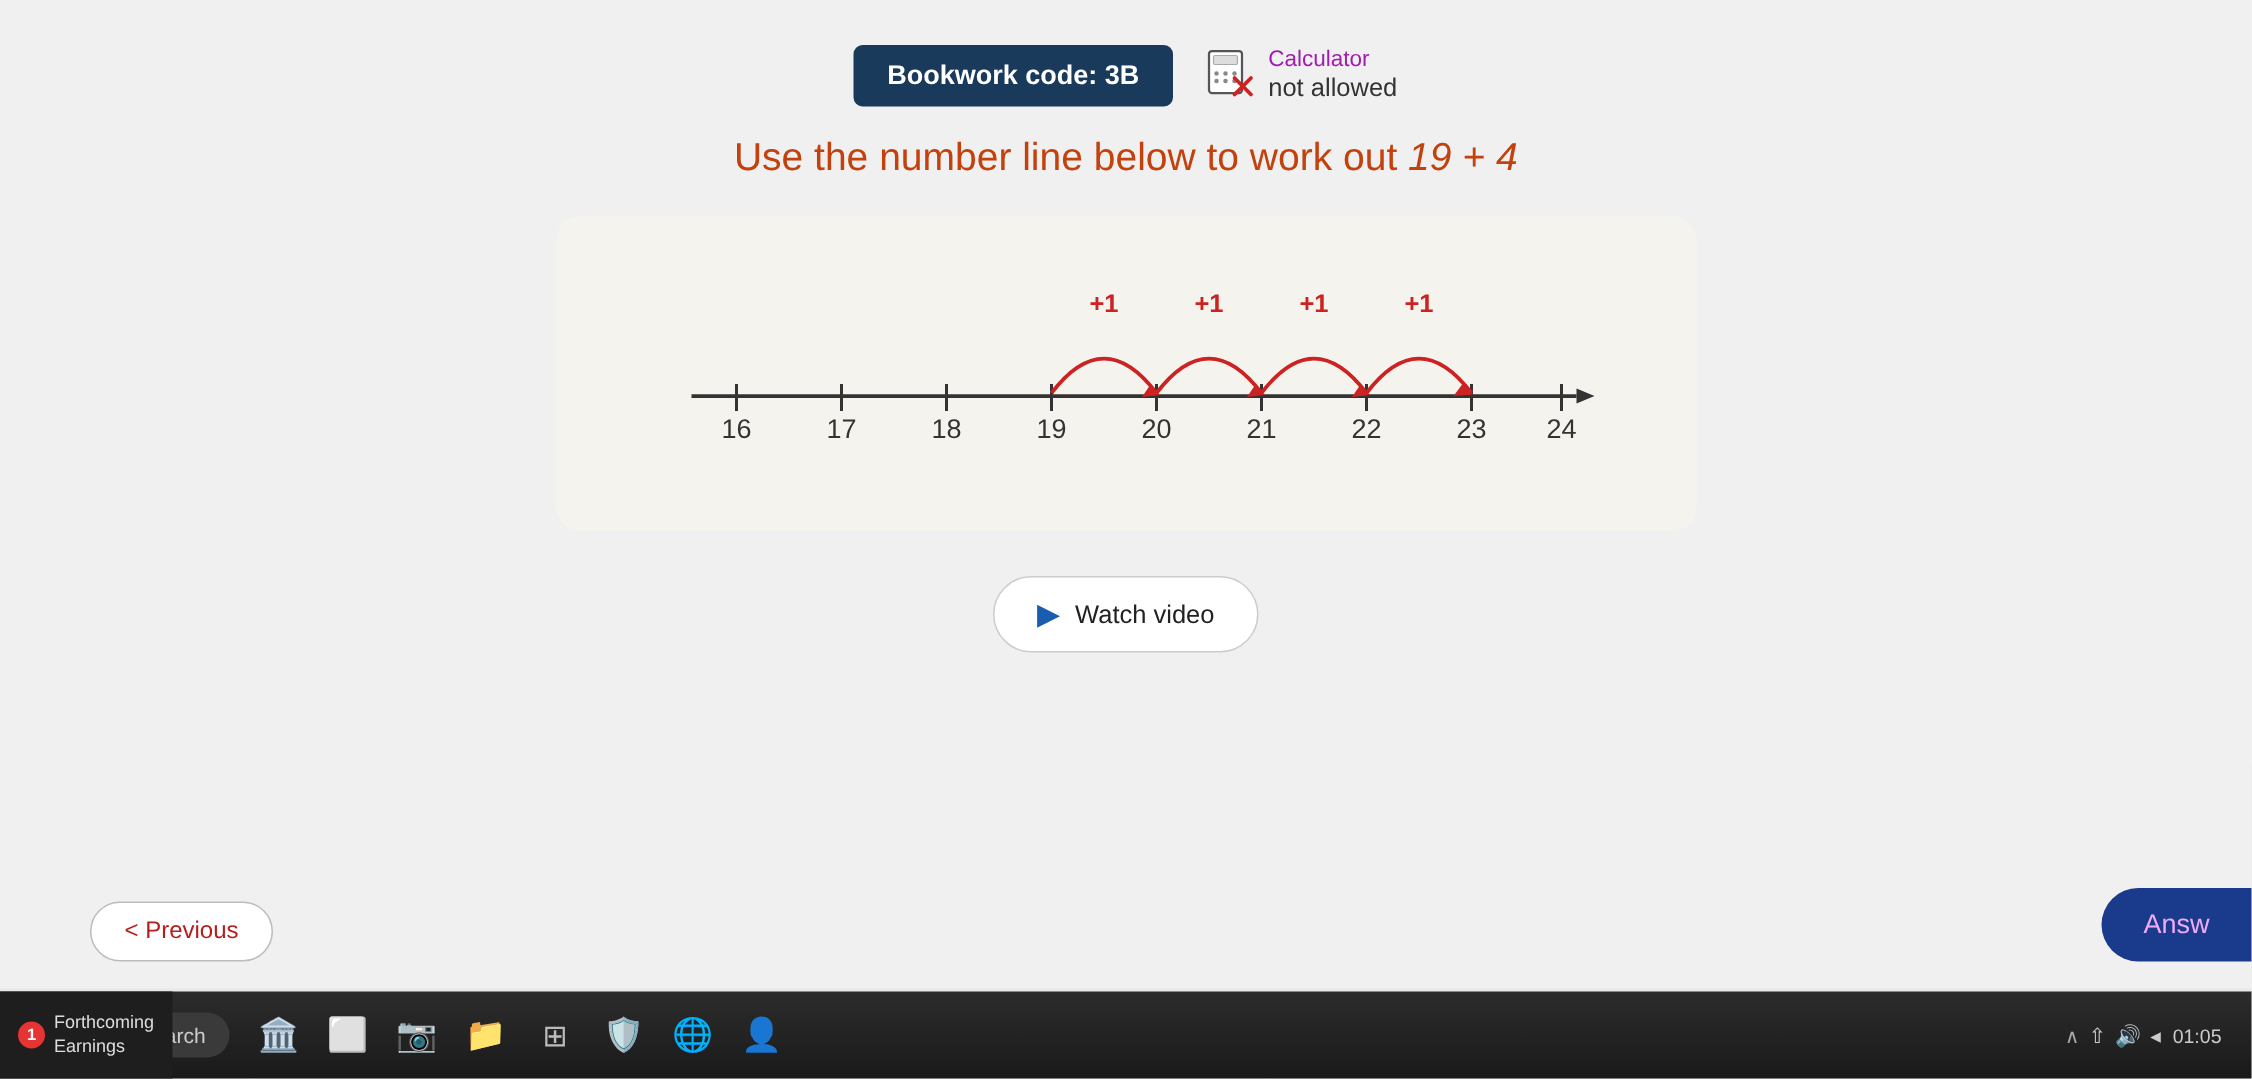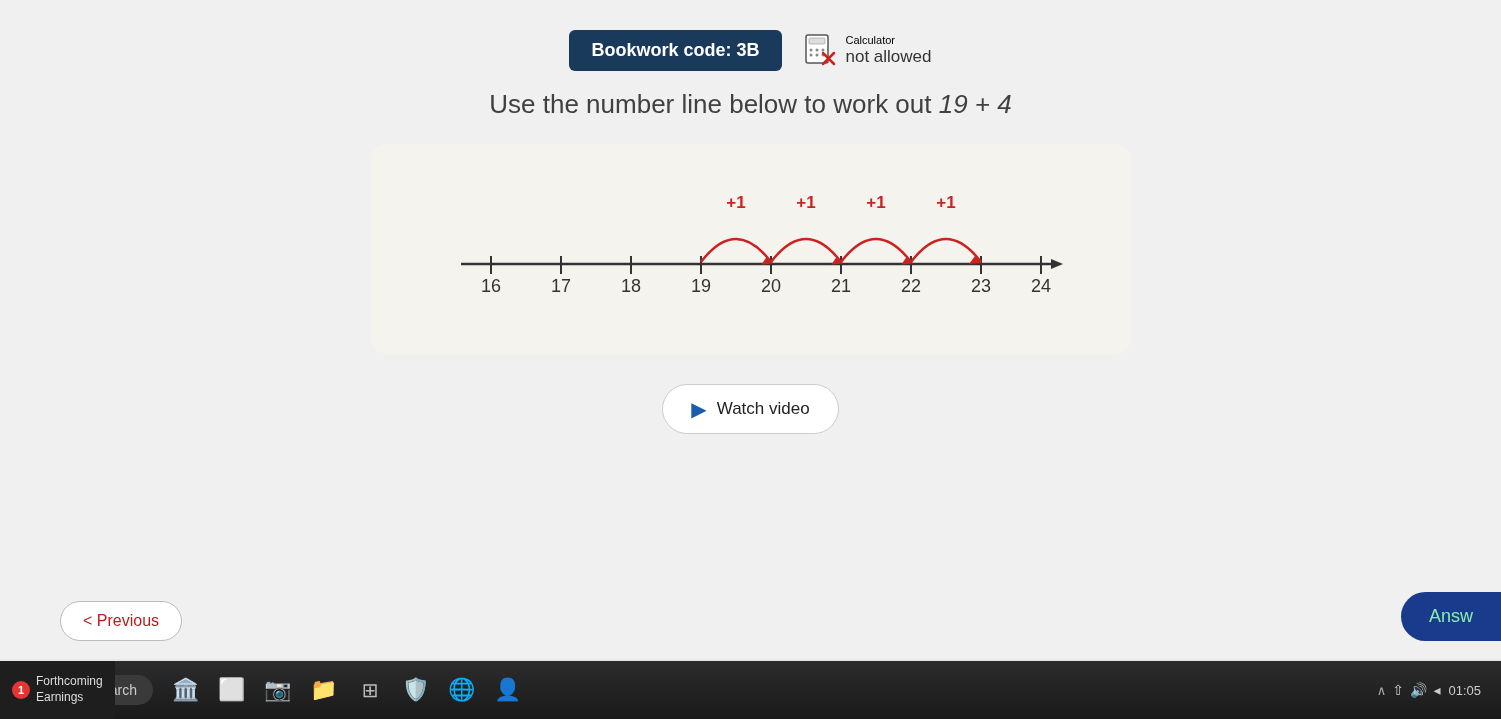--- a/index.html
+++ b/index.html
@@ -63,34 +63,34 @@
       height: 36px;
     }
 
     .calc-text {
       display: flex;
       flex-direction: column;
       line-height: 1.2;
     }
 
     .calc-title {
-      font-size: 11px;
+      font-size: 15px;
       font-weight: 500;
-      color: #000000;
+      color: #a21caf;
     }
 
     .calc-subtitle {
       font-size: 17px;
       color: #333;
     }
 
     
     .question-text {
       font-size: 26px;
-      color: #404040;
+      color: #c2410c;
       margin-bottom: 24px;
       font-weight: 400;
     }
 
     .math-expr {
       font-style: italic;
     }
 
     
     .number-line-card {
@@ -142,21 +142,21 @@
       cursor: pointer;
       color: #b91c1c;
     }
 
     
     .answer-button {
       position: absolute;
       bottom: 78px;
       right: 0;
       background: #1a3a8c;
-      color: #86efac;
+      color: #f0abfc;
       border: none;
       border-radius: 25px 0 0 25px;
       padding: 14px 28px;
       font-size: 18px;
       cursor: pointer;
       font-weight: 500;
     }
 
     
     .taskbar {

